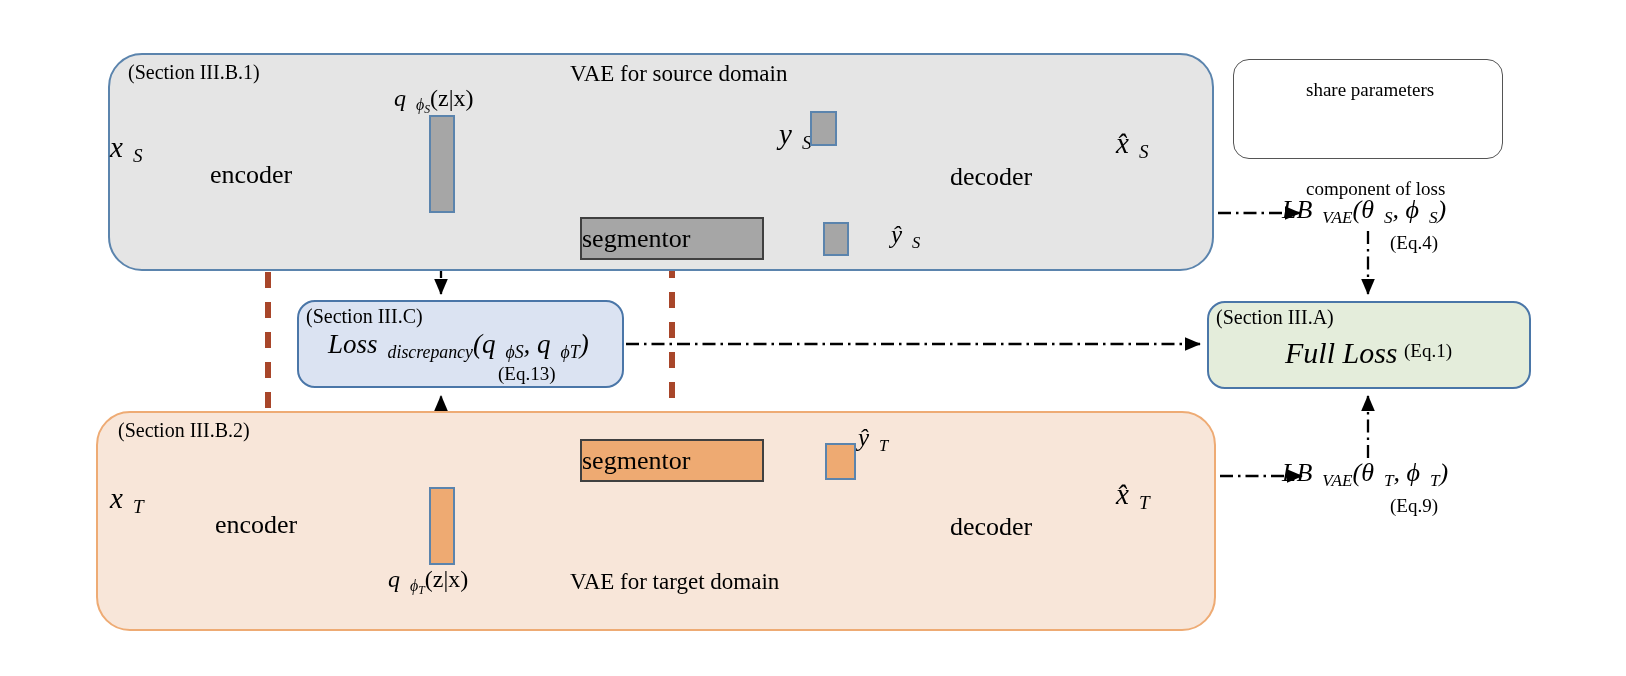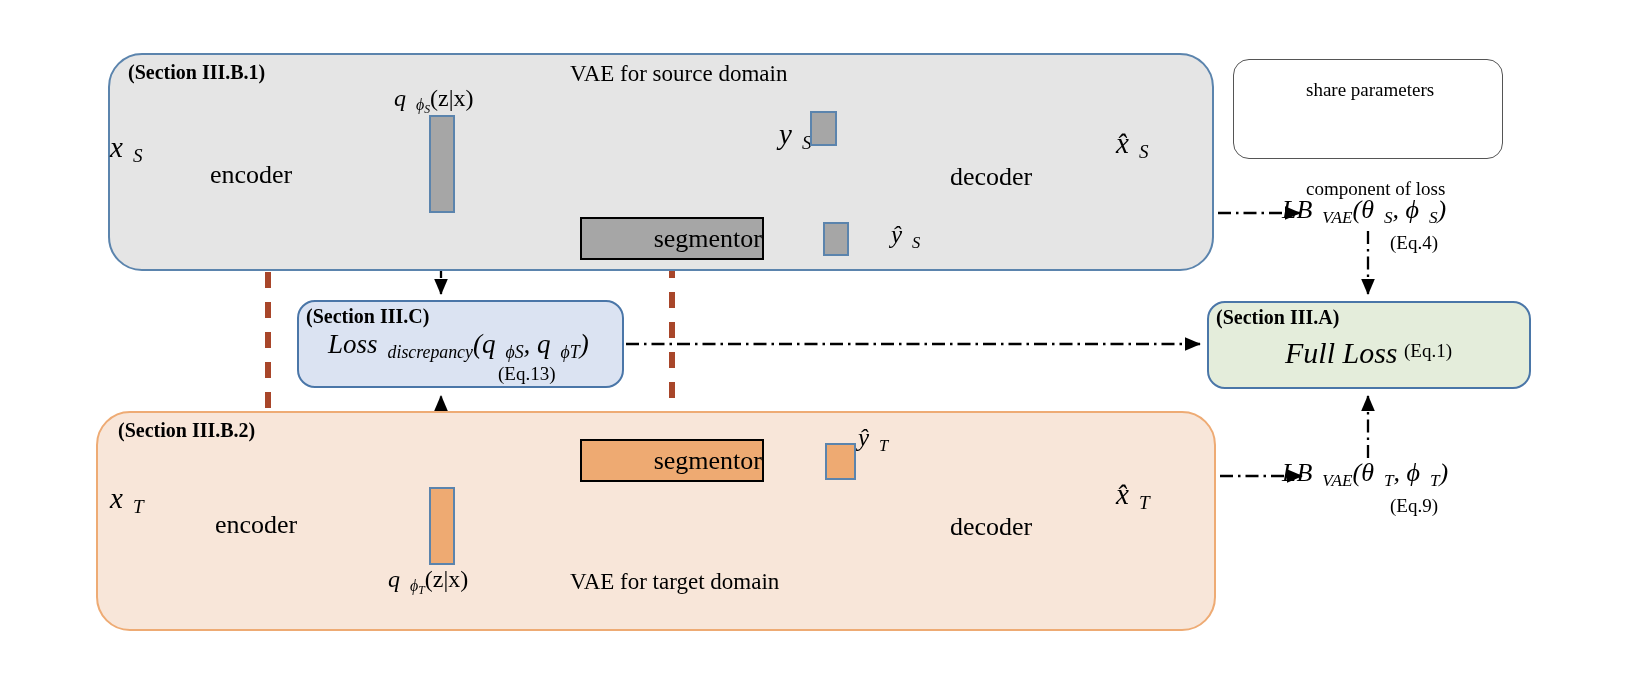--- a/index.html
+++ b/index.html
@@ -59,21 +59,21 @@
   .box-legend {
     left: 1233px; top: 59px;
     width: 270px; height: 100px;
     background: #ffffff;
     border: 1.6px solid #555555;
     border-radius: 16px;
   }
 
   
   .txt { position: absolute; color: #000; white-space: nowrap; line-height: 1; }
-  .section-tag { font-size: 20px; font-weight: bold; }
+  .section-tag { font-size: 20px; }
   .panel-title { font-size: 23px; }
   .legend-txt { font-size: 19px; }
   .eq-tag { font-size: 19px; }
 
   .mathi { font-style: italic; font-family: "Liberation Serif", "DejaVu Serif", serif; }
   .sub { font-size: 0.66em; vertical-align: -0.28em; font-style: italic; padding-left: 10px; }
   .subsub { font-size: 0.74em; vertical-align: -0.24em; font-style: italic; }
 
   
   .module-label {
@@ -85,24 +85,24 @@
 
   .rect-node {
     position: absolute;
     border: 2px solid #5b84ad;
   }
   .gray-fill { background: #a6a6a6; }
   .orange-fill { background: #eeaa72; }
 
   .seg-box {
     position: absolute;
-    border: 2px solid #000000;
+    border: 2px solid #404040;
     display: flex;
     align-items: center;
-    justify-content: flex-end;
+    justify-content: flex-start;
     font-size: 26px;
   }
 
   
   .var-label { position: absolute; font-size: 29px; font-style: italic; }
   .var-label-sm { position: absolute; font-size: 25px; font-style: italic; }
   .qlabel { position: absolute; font-size: 24px; }
   .loss-label { position: absolute; font-size: 27px; font-style: italic; }
   .fullloss-label { position: absolute; font-size: 30px; font-style: italic; font-weight: 400; text-align: right; }
 </style>

